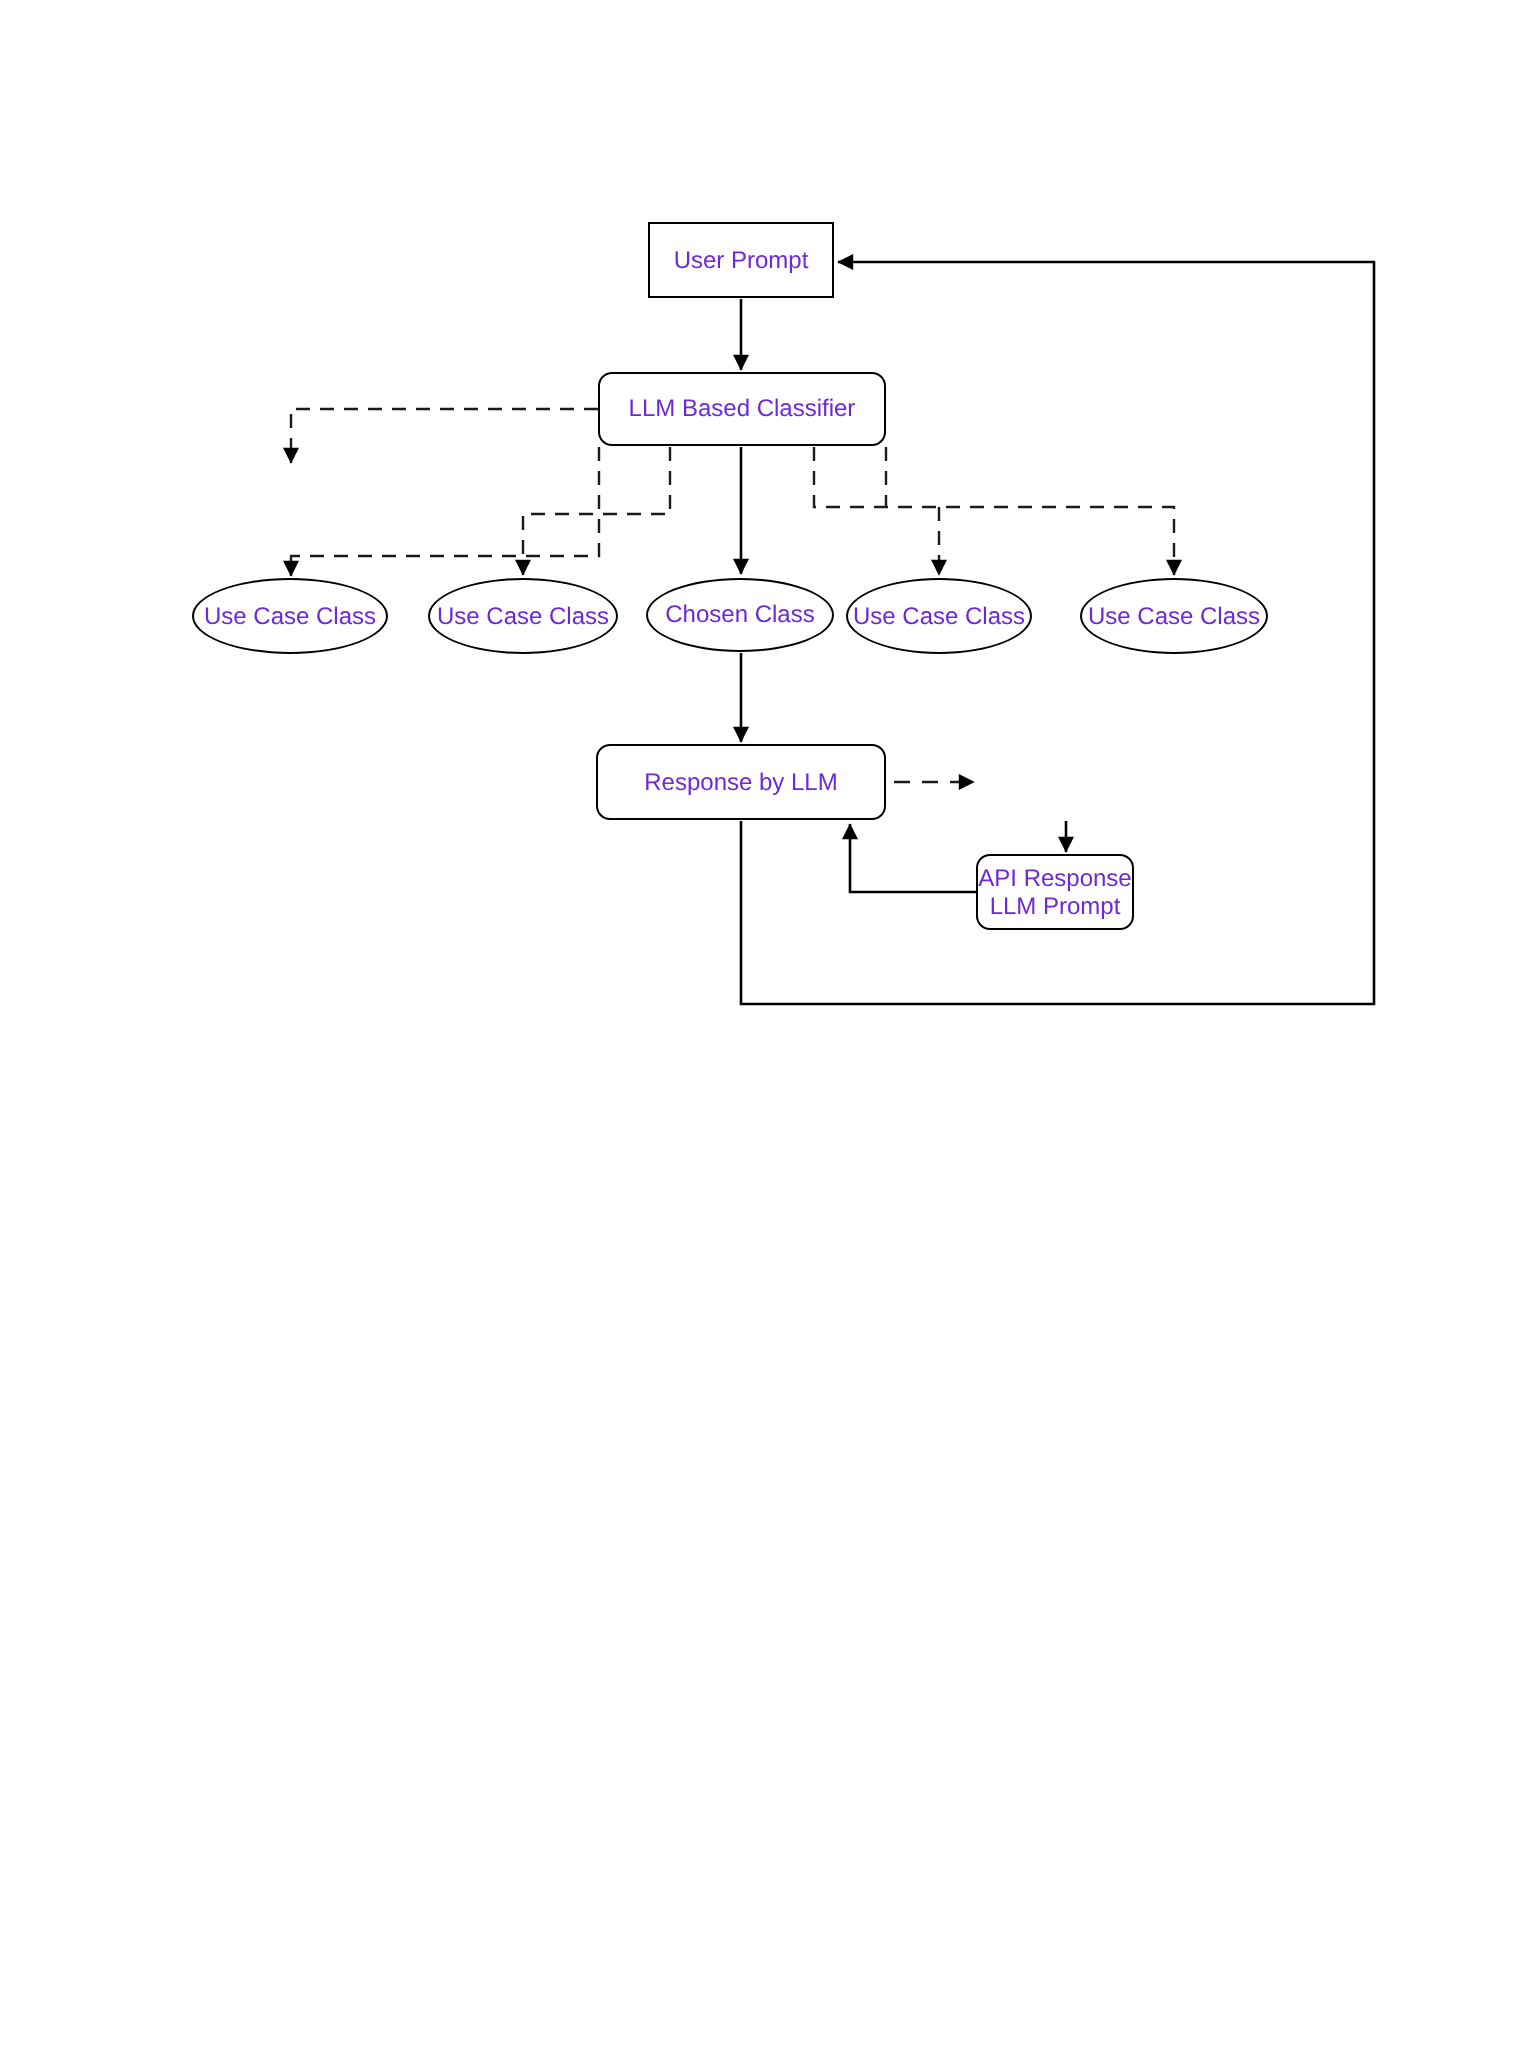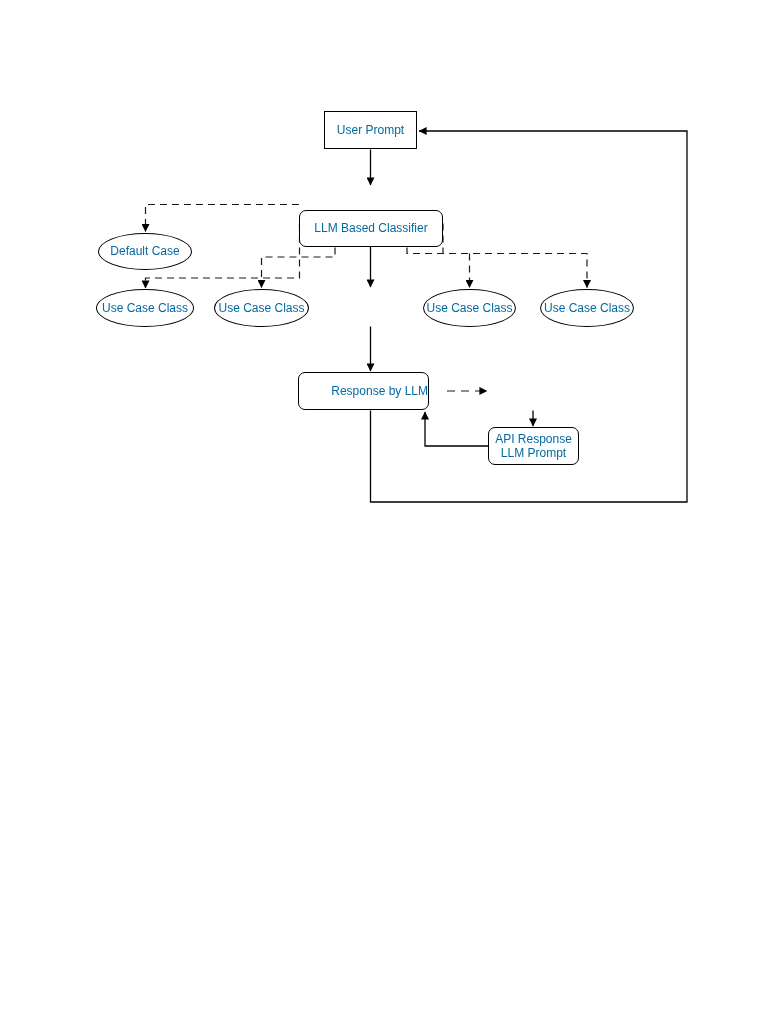--- a/index.html
+++ b/index.html
@@ -22,40 +22,40 @@
     position: absolute;
     box-sizing: border-box;
     background: #ffffff;
     border: 1.4px solid #000000;
     display: flex;
     flex-direction: column;
     align-items: center;
     justify-content: center;
     font-size: 12px;
     line-height: 1.2;
-    color: #0369a1;
+    color: #6d28d9;
     text-align: center;
     white-space: nowrap;
   }
   .shape-rect   { border-radius: 0; border-width: 1.6px; }
   .shape-round  { border-radius: 7px; }
   .shape-ellipse{ border-radius: 50%; }
 
   
   #n-user-prompt    { left: 324px; top: 111px; width: 93px;  height: 38px; }
-  #n-llm-classifier { left: 299px; top: 186px; width: 144px; height: 37px; margin-top: 24px; }
+  #n-llm-classifier { left: 299px; top: 186px; width: 144px; height: 37px; }
   #n-default-case   { left: 98px;  top: 233px; width: 94px;  height: 37px; }
   #n-use-case-1     { left: 96px;  top: 289px; width: 98px;  height: 38px; }
   #n-use-case-2     { left: 214px; top: 289px; width: 95px;  height: 38px; }
   #n-chosen-class   { left: 323px; top: 289px; width: 94px;  height: 37px; }
   #n-use-case-3     { left: 423px; top: 289px; width: 93px;  height: 38px; }
   #n-use-case-4     { left: 540px; top: 289px; width: 94px;  height: 38px; }
-  #n-response-llm   { left: 298px; top: 372px; width: 131px; height: 38px; align-items: flex-end; }
+  #n-response-llm   { left: 298px; top: 372px; width: 145px; height: 38px; }
   #n-api-request    { left: 488px; top: 372px; width: 90px;  height: 38px; }
-  #n-api-response   { left: 488px; top: 427px; width: 91px;  height: 38px; }
+  #n-api-response   { left: 488px; top: 427px; width: 79px;  height: 38px; }
 
   .edge-solid  { fill: none; stroke: #000000; stroke-width: 1.3; }
   .edge-dashed { fill: none; stroke: #1a1a1a; stroke-width: 1.2; stroke-dasharray: 7 5; }
   .edge-dashed-long { fill: none; stroke: #1a1a1a; stroke-width: 1.2; stroke-dasharray: 8 6; }
 </style>
 </head>
 <body>
 
 <div id="page">
 
@@ -83,32 +83,32 @@
   </svg>
 
   <div id="n-user-prompt" class="node shape-rect">
     <span>User Prompt</span>
   </div>
 
   <div id="n-llm-classifier" class="node shape-round">
     <span>LLM Based Classifier</span>
   </div>
 
-  <div id="n-default-case" class="node shape-ellipse">
-    <span>Default Case</span>
-  </div>
 
   <div id="n-use-case-1" class="node shape-ellipse">
     <span>Use Case Class</span>
   </div>
 
   <div id="n-use-case-2" class="node shape-ellipse">
     <span>Use Case Class</span>
   </div>
 
+  <div id="n-chosen-class" class="node shape-ellipse">
+    <span>Chosen Class</span>
+  </div>
 
   <div id="n-use-case-3" class="node shape-ellipse">
     <span>Use Case Class</span>
   </div>
 
   <div id="n-use-case-4" class="node shape-ellipse">
     <span>Use Case Class</span>
   </div>
 
   <div id="n-response-llm" class="node shape-round">

